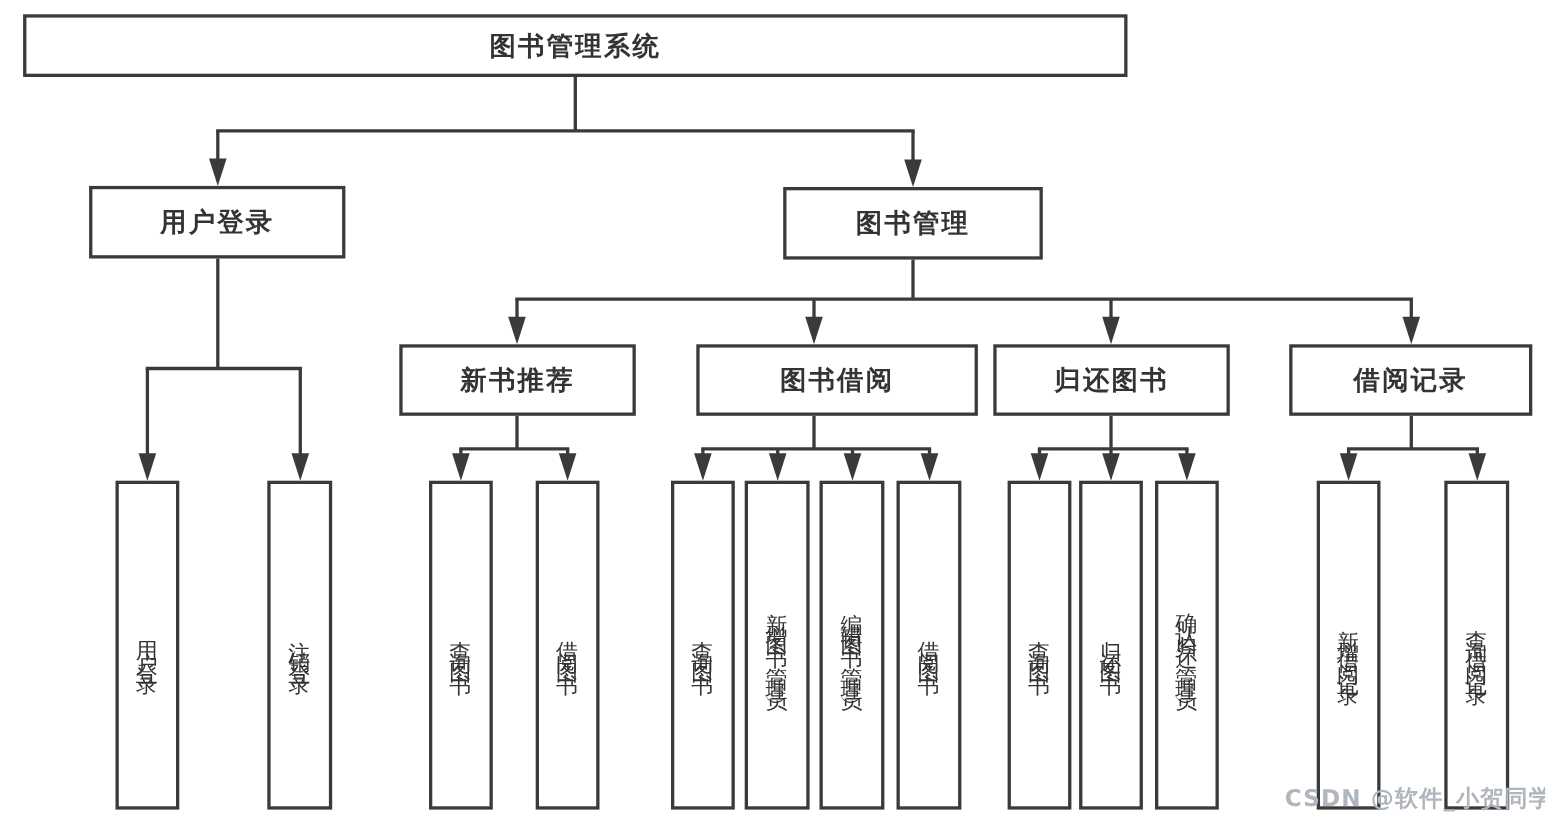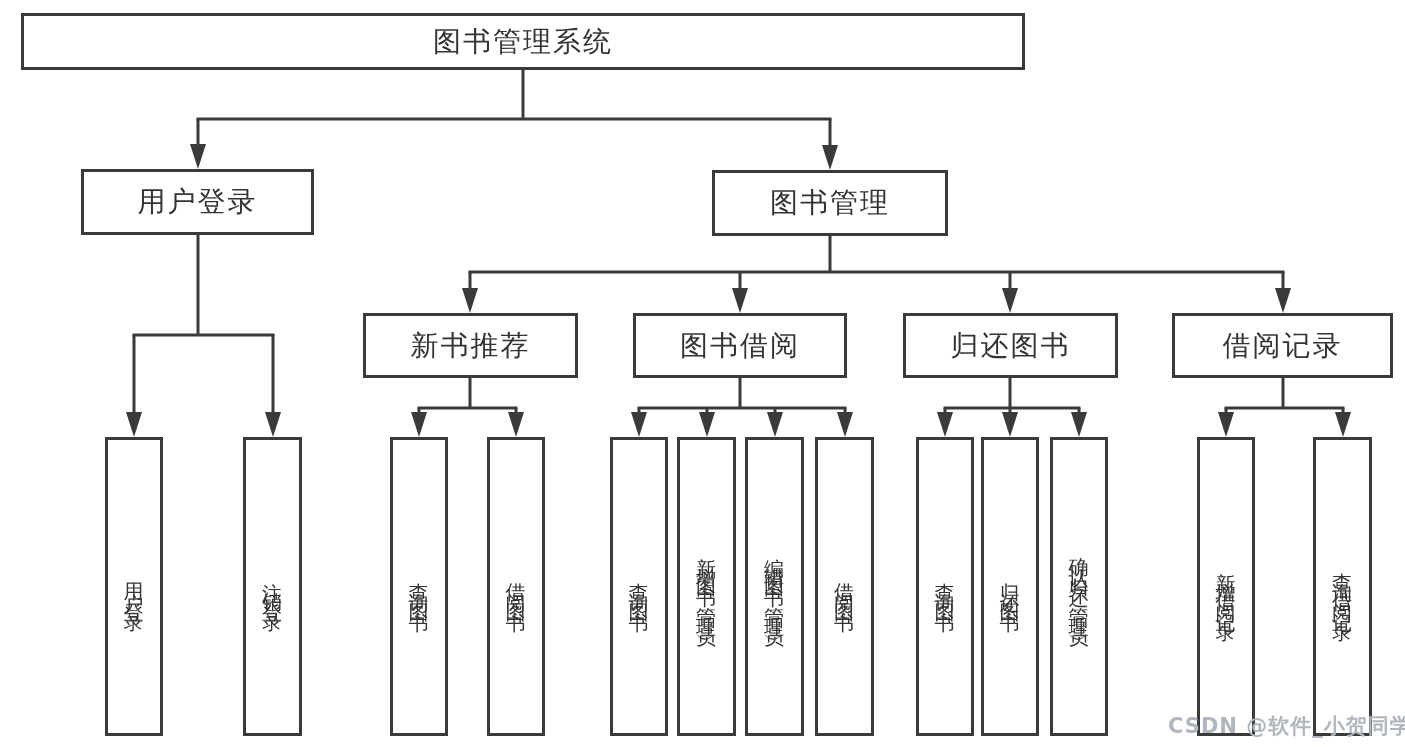--- a/index.html
+++ b/index.html
@@ -18,21 +18,21 @@
     position: absolute;
     box-sizing: border-box;
     border: 3px solid #3a3a3a;
     background: #ffffff;
     color: #333333;
     display: flex;
     align-items: center;
     justify-content: center;
     z-index: 2;
   }
-  .h-node { font-size: 28px; letter-spacing: 2px; white-space: nowrap; }
+  .h-node { font-size: 24px; letter-spacing: 2px; white-space: nowrap; font-weight: bold; }
   .v-node span {
     writing-mode: vertical-rl;
     text-orientation: mixed;
     font-size: 20px;
     letter-spacing: 10px;
     line-height: 1;
   }
   .watermark {
     position: absolute;
     left: 1168px;
@@ -125,21 +125,21 @@
       <polygon class="arrowhead" points="1343,437 1335,412 1351,412"></polygon>
     </g>
   </svg>
 
   <div class="node h-node" style="left:21px; top:13px; width:1004px; height:57px;">图书管理系统</div>
 
   <div class="node h-node" style="left:81px; top:169px; width:233px; height:66px;">用户登录</div>
   <div class="node h-node" style="left:363px; top:313px; width:215px; height:65px;">新书推荐</div>
 
   <div class="node h-node" style="left:712px; top:170px; width:236px; height:66px;">图书管理</div>
-  <div class="node h-node" style="left:633px; top:313px; width:214px; height:65px;">图书借阅</div>
+  <div class="node h-node" style="left:633px; top:313px; width:256px; height:65px;">图书借阅</div>
   <div class="node h-node" style="left:903px; top:313px; width:215px; height:65px;">归还图书</div>
   <div class="node h-node" style="left:1172px; top:313px; width:221px; height:65px;text-align:center;">借阅记录</div>
 
   <div class="node v-node" style="left:105px; top:437px; width:58px; height:299px;">
     <span>用户登录</span>
   </div>
   <div class="node v-node" style="left:243px; top:437px; width:59px; height:299px;">
     <span>注销登录</span>
   </div>
 

